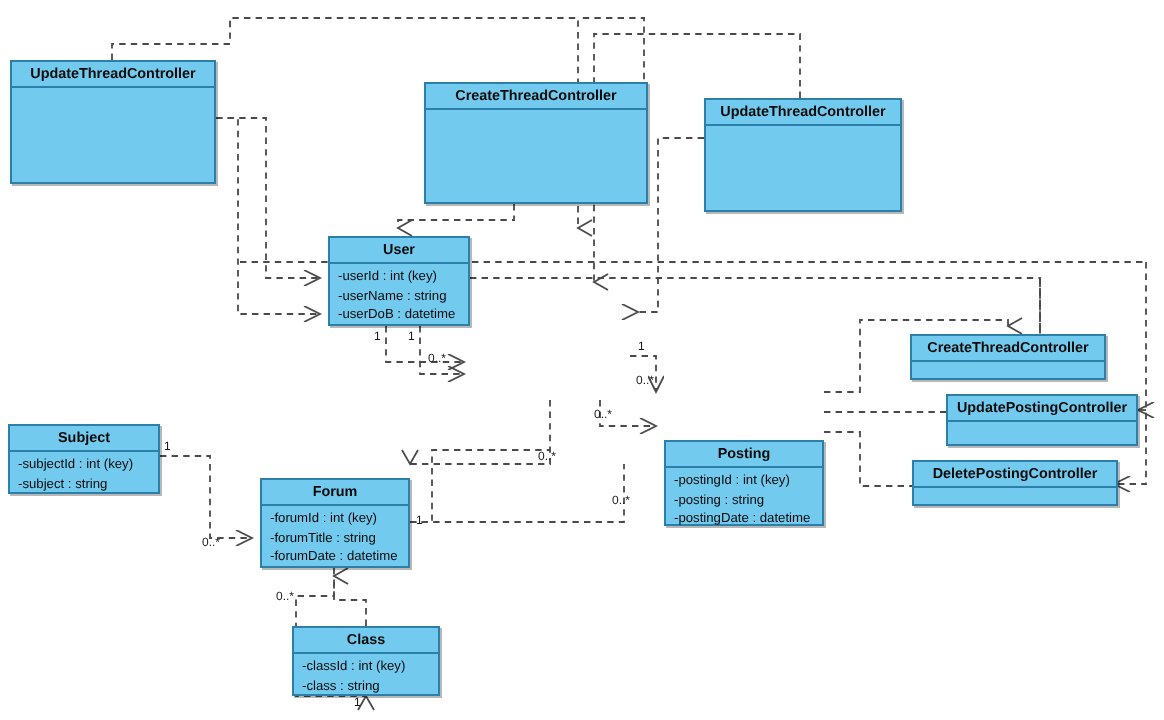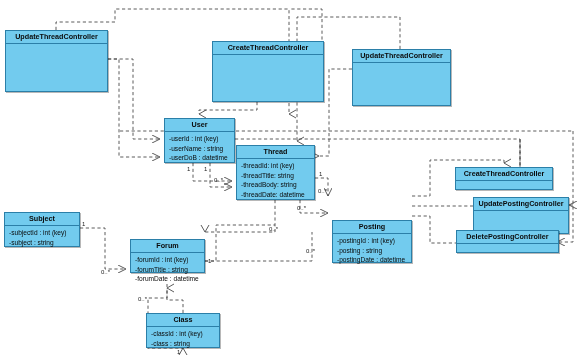--- a/index.html
+++ b/index.html
@@ -156,63 +156,54 @@
 
   <div class="uml-class" style="left:164px; top:118px; width:71px;  height:45px;">
     <div class="uml-title">User</div>
     <div class="uml-attrs">
       <div class="uml-attr">-userId : int (key)</div>
       <div class="uml-attr">-userName : string</div>
       <div class="uml-attr">-userDoB : datetime</div>
     </div>
   </div>
 
-  <div class="uml-class" style="left:236px; top:145px; width:79px;  height:55px;">
-    <div class="uml-title">Thread</div>
-    <div class="uml-attrs">
-      <div class="uml-attr">-threadId: int (key)</div>
-      <div class="uml-attr">-threadTitle: string</div>
-      <div class="uml-attr">-threadBody: string</div>
-      <div class="uml-attr">-threadDate: datetime</div>
-    </div>
-  </div>
 
   <div class="uml-class" style="left:332px; top:188px; width:80px;  height:43px;margin-top:32px;">
     <div class="uml-title">Posting</div>
     <div class="uml-attrs">
       <div class="uml-attr">-postingId : int (key)</div>
       <div class="uml-attr">-posting : string</div>
       <div class="uml-attr">-postingDate : datetime</div>
     </div>
   </div>
 
   <div class="uml-class" style="left:455px; top:167px; width:98px;  height:23px;">
     <div class="uml-title">CreateThreadController</div>
     <div class="uml-attrs ctrl-body"></div>
   </div>
 
-  <div class="uml-class" style="left:473px; top:197px; width:96px;  height:37px;">
+  <div class="uml-class" style="left:473px; top:197px; width:96px;  height:26px;">
     <div class="uml-title">UpdatePostingController</div>
     <div class="uml-attrs ctrl-body"></div>
   </div>
 
   <div class="uml-class" style="left:456px; top:230px; width:103px; height:23px;">
     <div class="uml-title">DeletePostingController</div>
     <div class="uml-attrs ctrl-body"></div>
   </div>
 
   <div class="uml-class" style="left:4px;   top:212px; width:76px;  height:35px;">
     <div class="uml-title">Subject</div>
     <div class="uml-attrs">
       <div class="uml-attr">-subjectId : int (key)</div>
       <div class="uml-attr">-subject : string</div>
     </div>
   </div>
 
-  <div class="uml-class" style="left:130px; top:239px; width:75px;  height:34px;">
+  <div class="uml-class" style="left:130px; top:239px; width:75px;  height:45px;">
     <div class="uml-title">Forum</div>
     <div class="uml-attrs">
       <div class="uml-attr">-forumId : int (key)</div>
       <div class="uml-attr">-forumTitle : string</div>
       <div class="uml-attr">-forumDate : datetime</div>
     </div>
   </div>
 
   <div class="uml-class" style="left:146px; top:313px; width:74px;  height:35px;">
     <div class="uml-title">Class</div>

